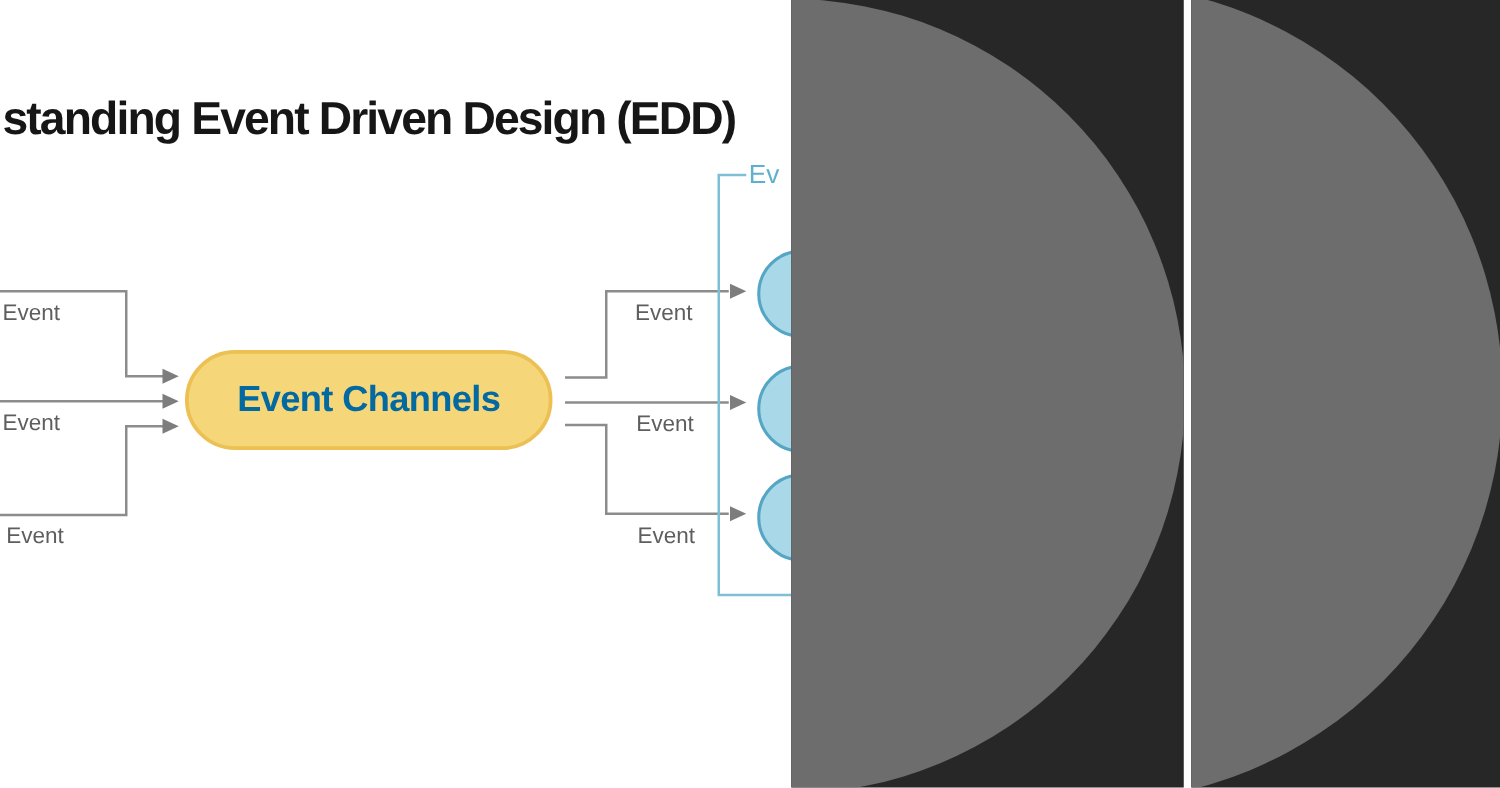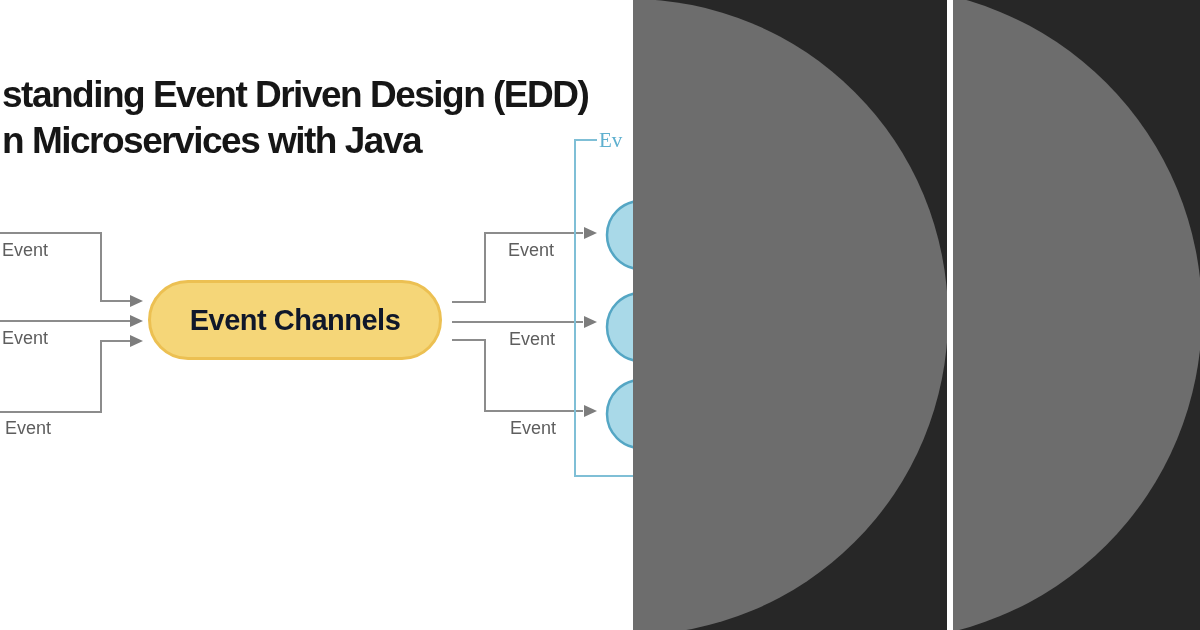--- a/index.html
+++ b/index.html
@@ -44,31 +44,30 @@
   .lbl-c3 { left: 510px; top: 389px; }
 
   .channel-pill {
     position: absolute; left: 148px; top: 280px;
     width: 294px; height: 80px;
     box-sizing: border-box;
     background: #f5d678;
     border: 3px solid #ecc052;
     border-radius: 40px;
     display: flex; align-items: center; justify-content: center;
-    color: #0f172a;
+    color: #0369a1;
     font-size: 29px; font-weight: bold;
     letter-spacing: -0.5px;
     white-space: nowrap;
   }
   .bracket-label {
     position: absolute; left: 599px; top: 128px;
     color: #5fb0cf;
     font-size: 21px;
     white-space: nowrap;
-    font-family: Liberation Serif, serif;
   }
 
   
   .panel {
     position: absolute; top: 0; height: 630px;
     background: #272727;
     overflow: hidden;
   }
   .panel-1 { left: 633px; width: 314px; }
   .panel-2 { left: 953px; width: 247px; }
@@ -76,21 +75,20 @@
 </style>
 </head>
 <body>
 
 <div class="stage">
 
   <div class="diagram-area">
 
     <div class="title">
       <div>standing Event Driven Design (EDD)</div>
-      <div>n Microservices with Java</div>
     </div>
 
     <svg class="flow-svg" width="633" height="630" viewBox="0 0 633 630">
 
       <g fill="none" stroke-width="2" stroke="#8c8c8c">
         <path d="M0 233 H101 V301 H131"></path>
         <path d="M0 321 H131"></path>
         <path d="M0 412 H101 V341 H131"></path>
       </g>
       <g fill="#7d7d7d">

